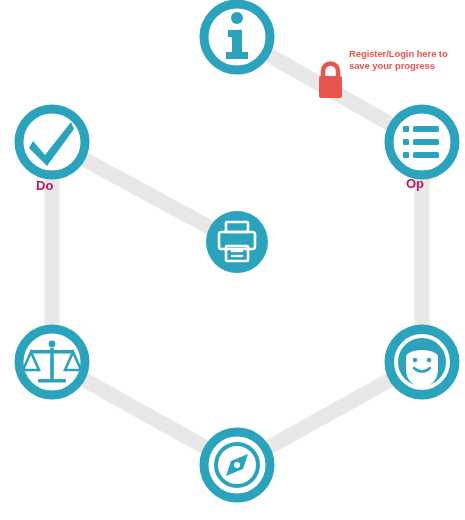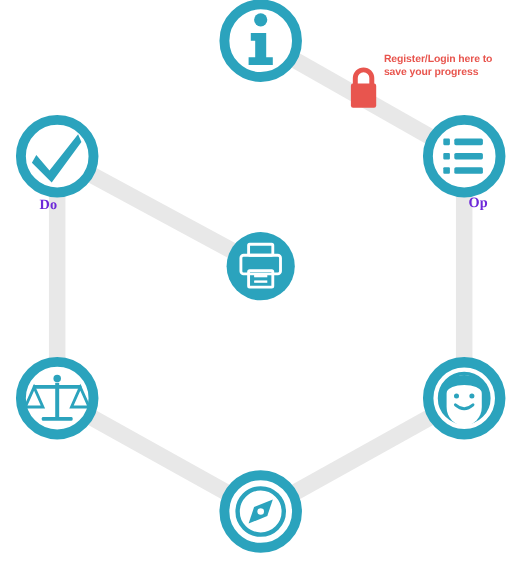--- a/index.html
+++ b/index.html
@@ -18,34 +18,34 @@
   }
   #wheel-svg {
     position: absolute;
     left: 0;
     top: 0;
     width: 465px;
     height: 520px;
   }
   .node-label {
     position: absolute;
-    font-family: Liberation Serif, serif;
+    font-family: Liberation Sans, sans-serif;
     font-size: 13px;
     font-weight: bold;
-    color: #6d28d9;
+    color: #be185d;
     white-space: nowrap;
     line-height: 1;
     pointer-events: none;
   }
   #label-left {
     left: 36px;
     top: 179px;
   }
   #label-right {
-    left: 426px;
+    left: 406px;
     top: 177px;
   }
   #annotation-text {
     position: absolute;
     left: 349px;
     top: 48px;
     width: 118px;
     font-family: "Liberation Sans", sans-serif;
     font-size: 9.5px;
     font-weight: bold;

